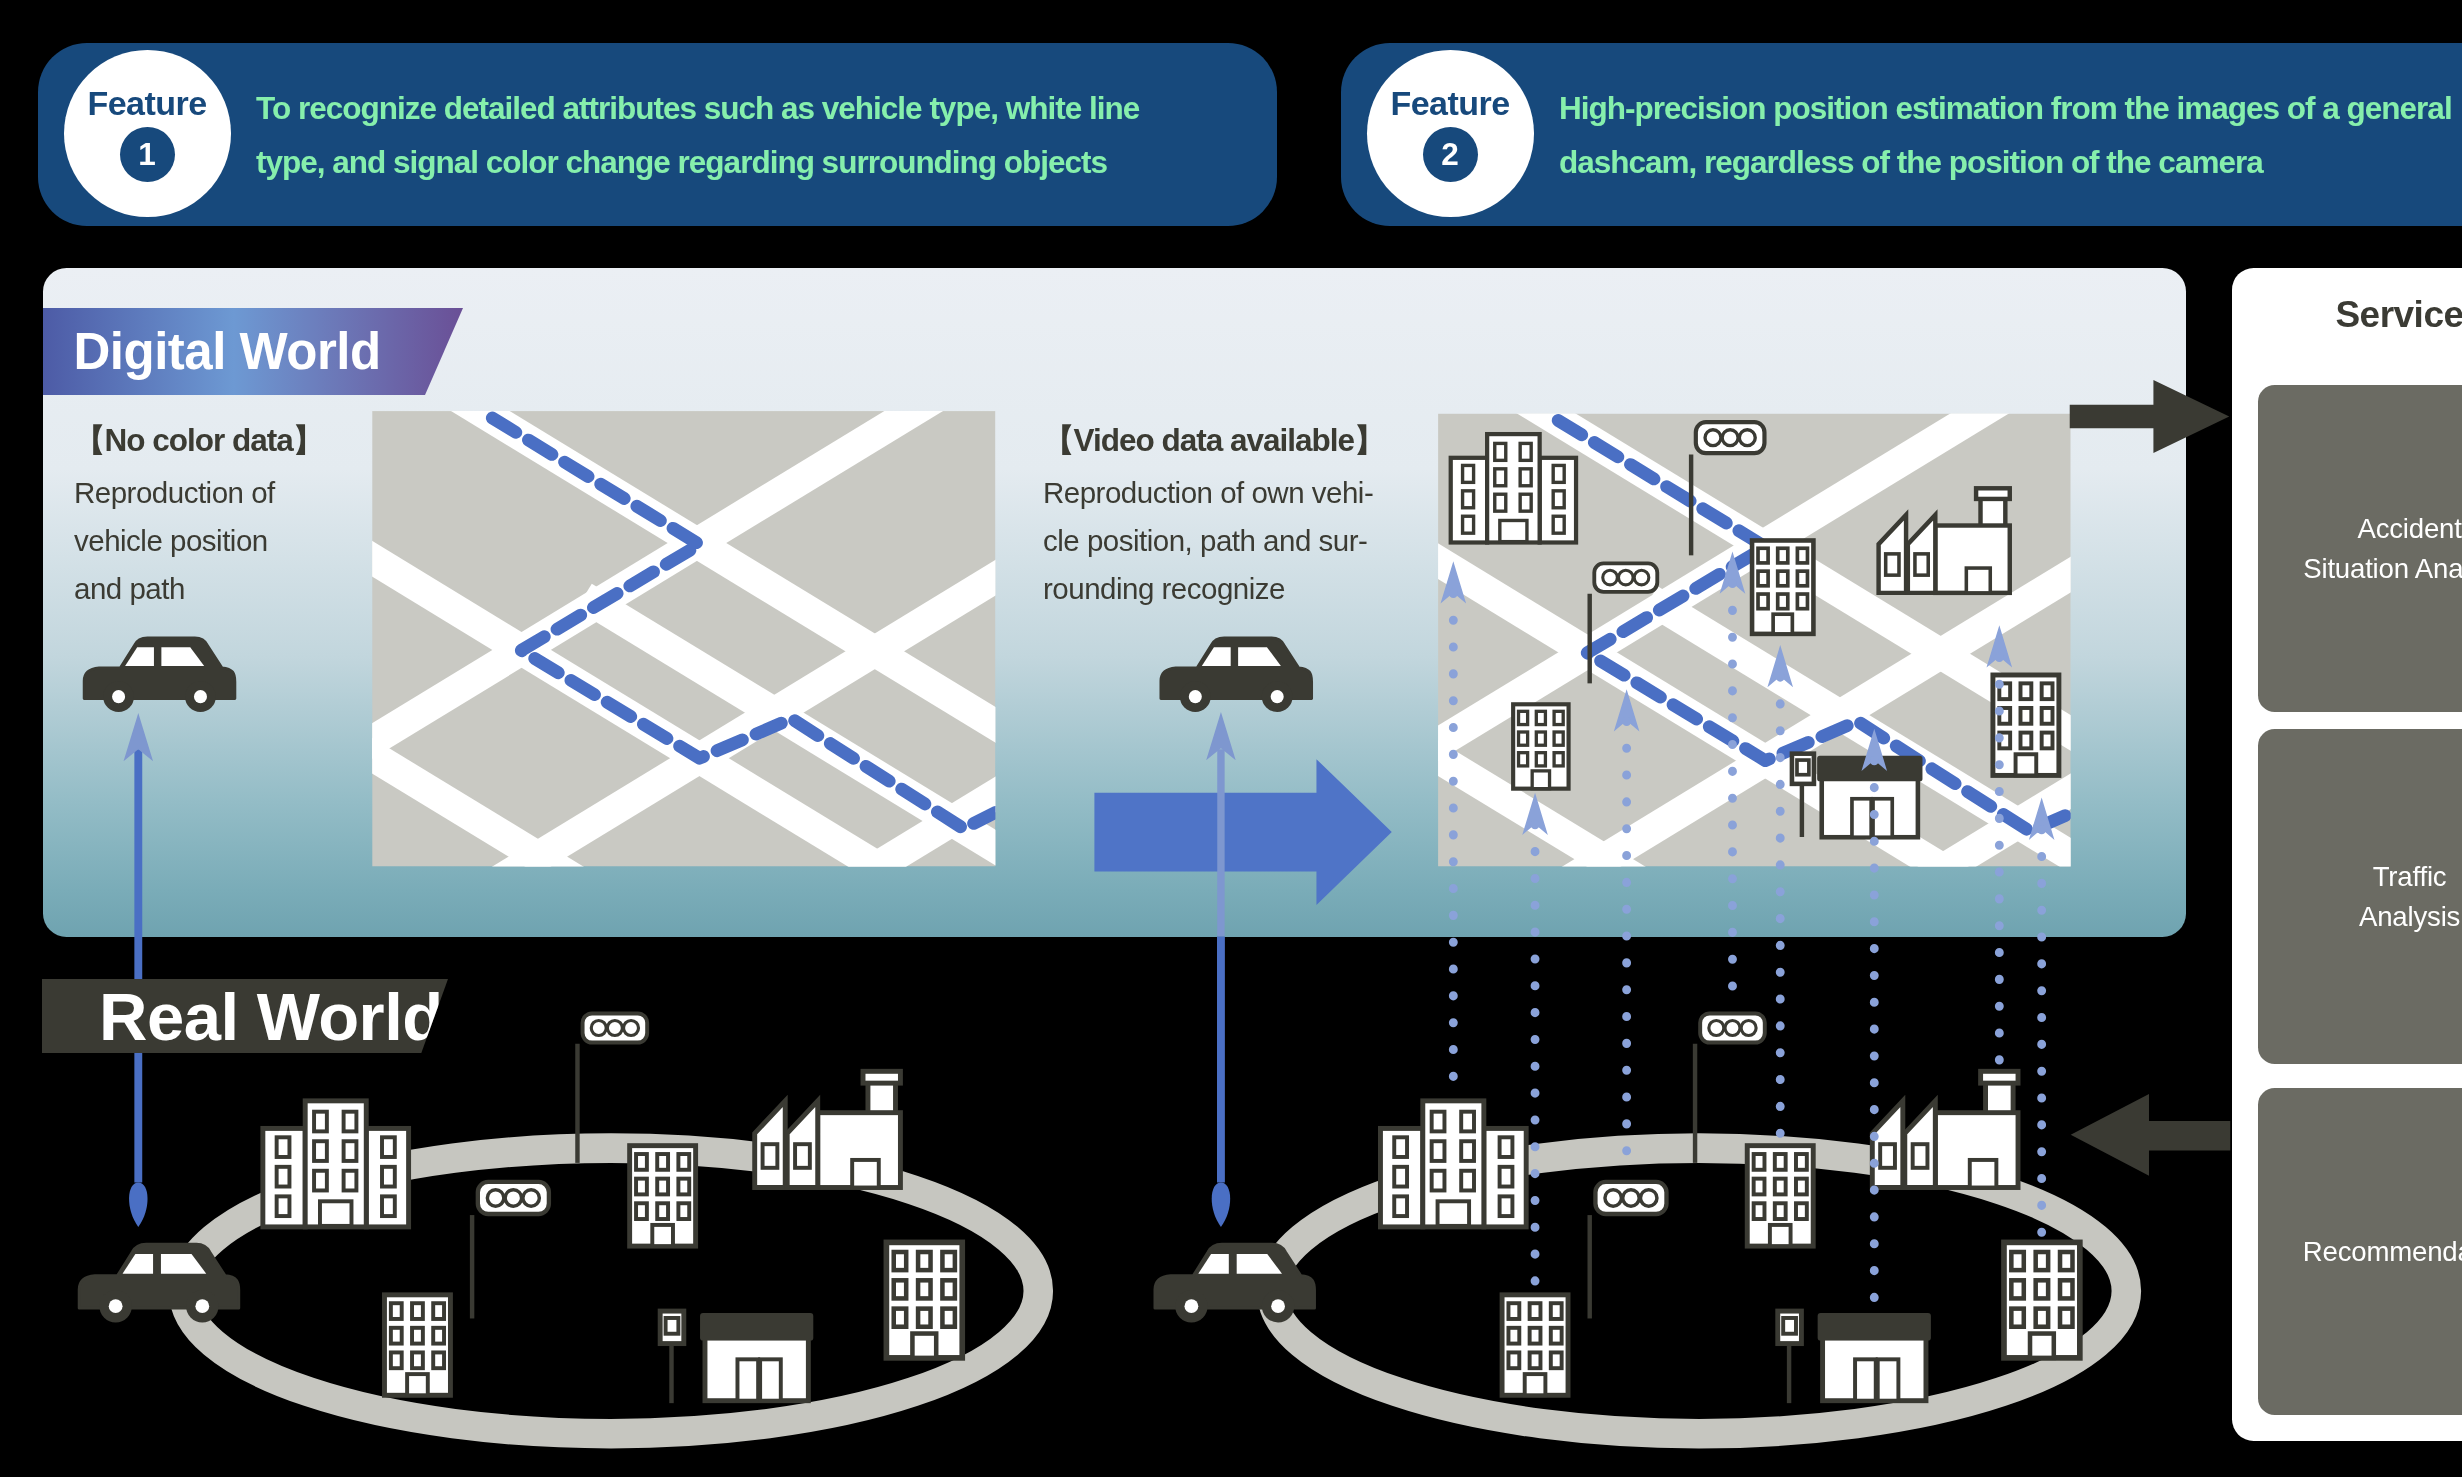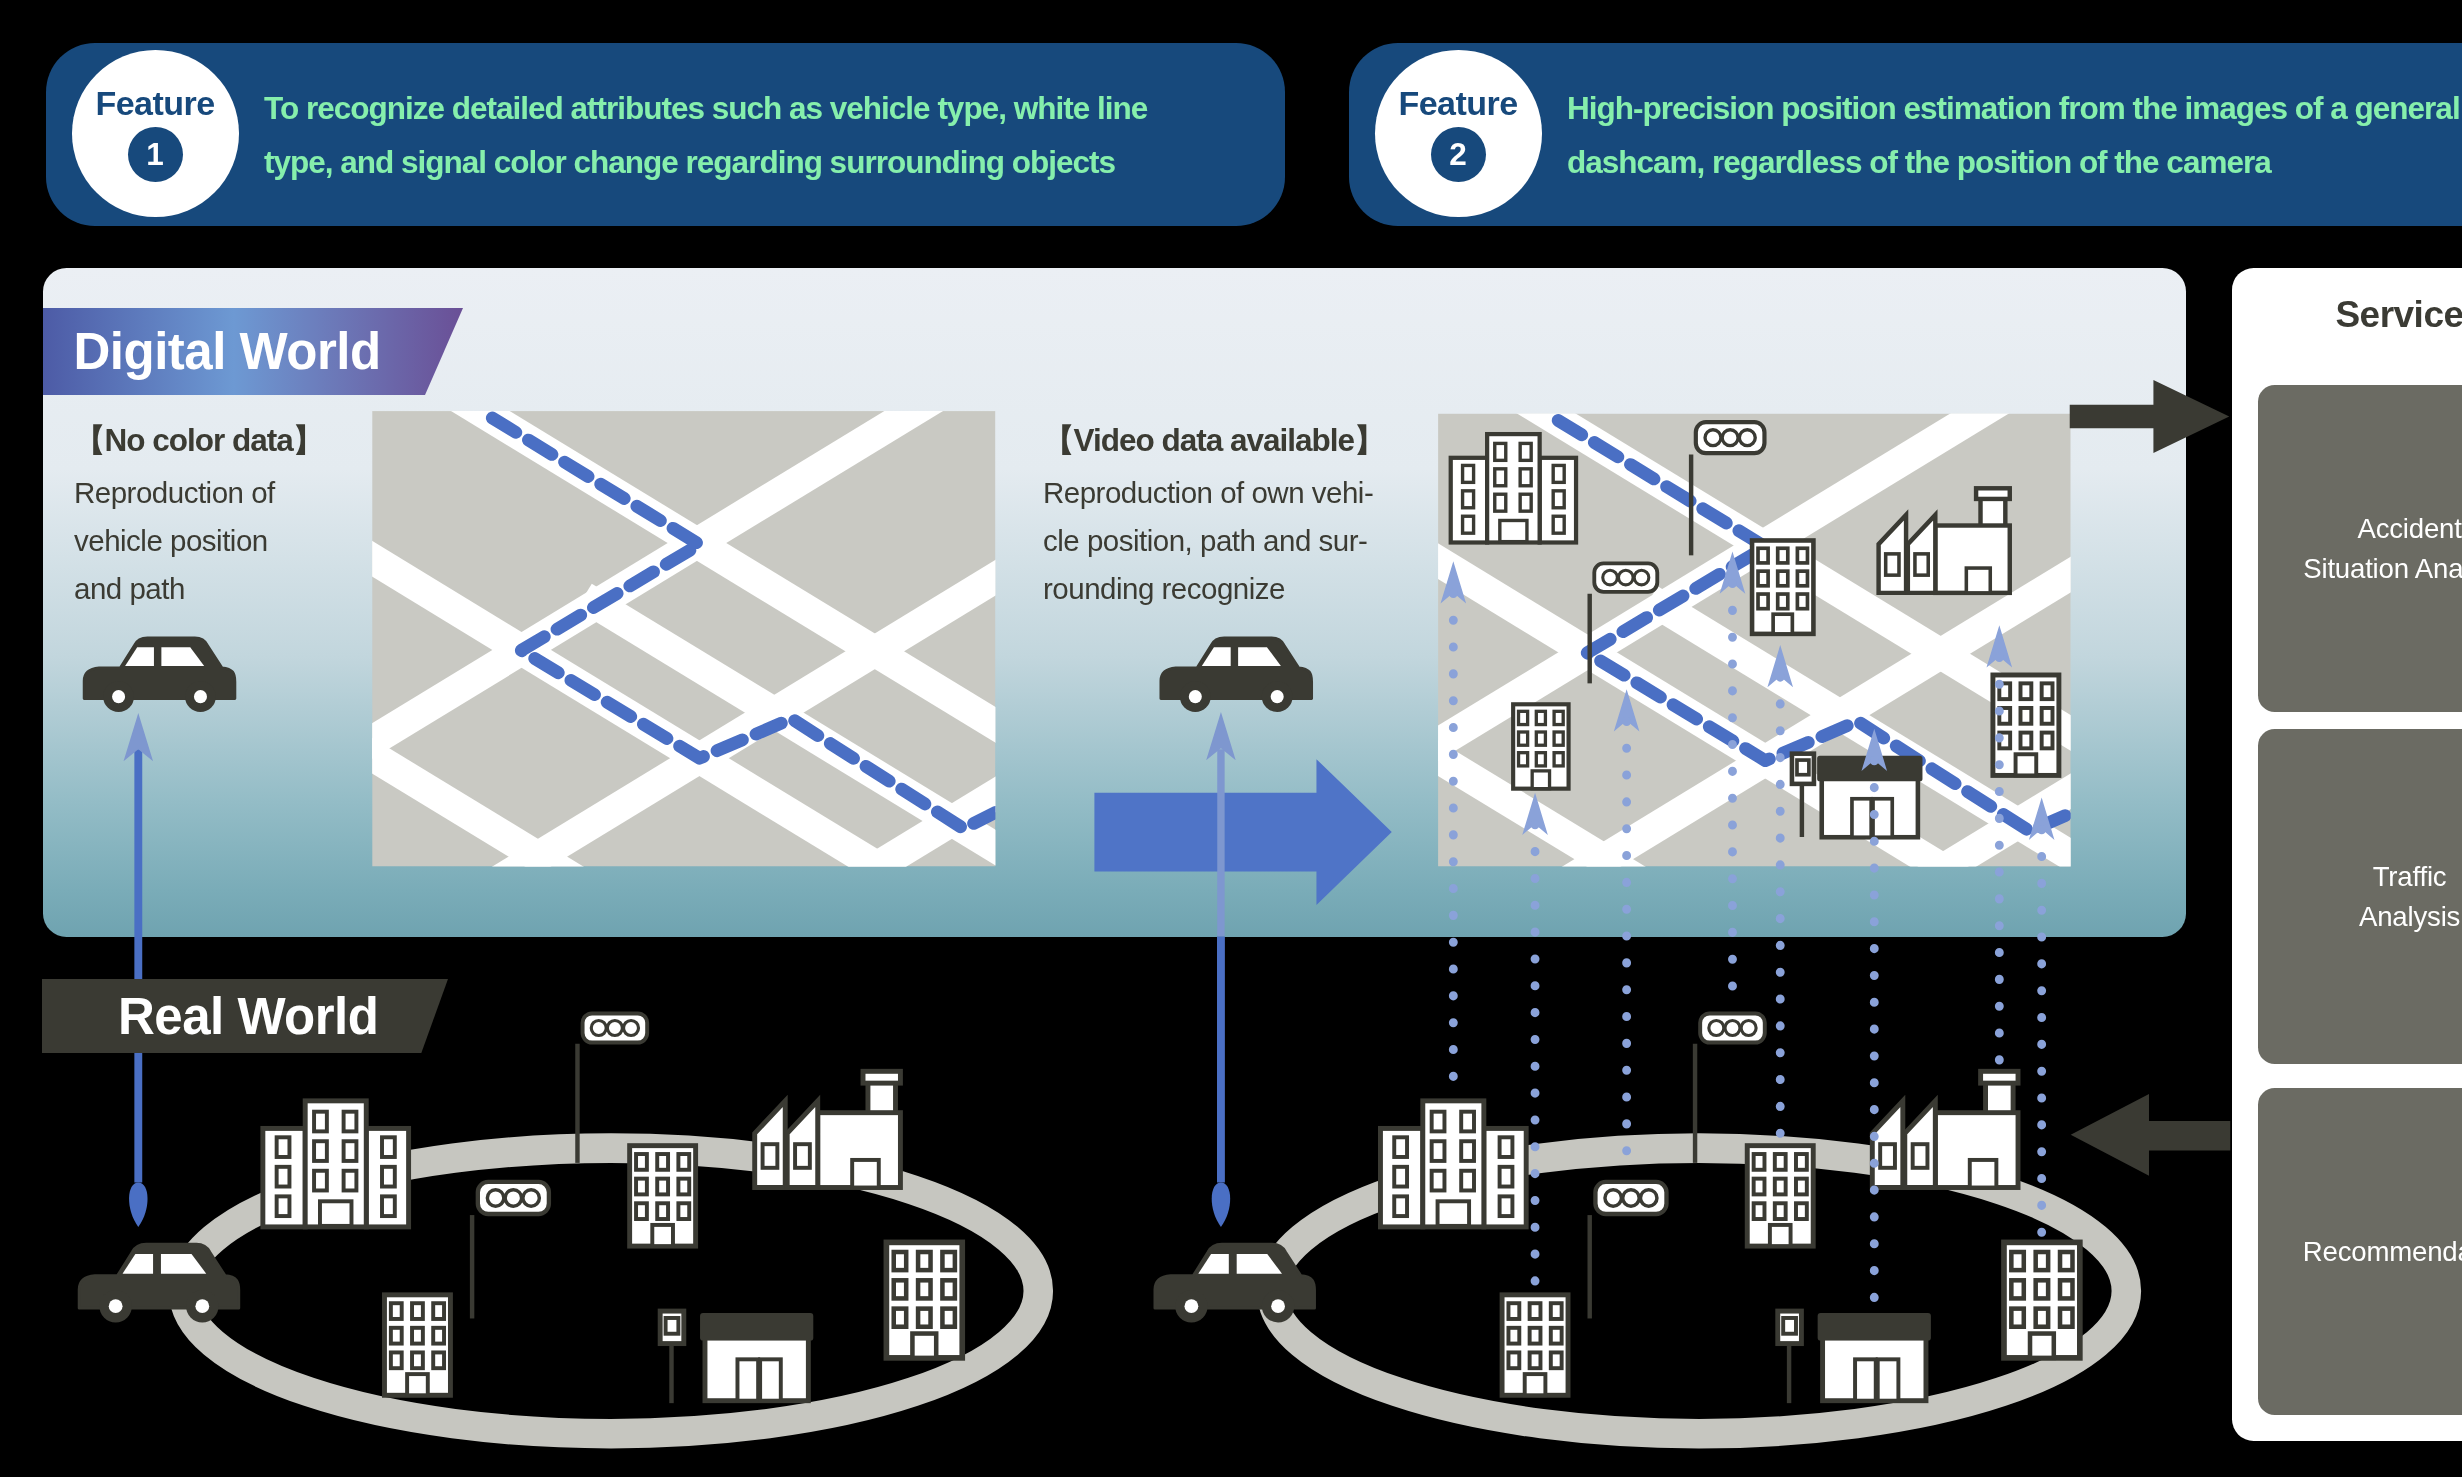--- a/index.html
+++ b/index.html
@@ -1,20 +1,20 @@
 <!DOCTYPE html>
 <html style="font-size:7.9px"><head>
 <meta charset="utf-8">
 <style>
   html,body{margin:0;padding:0;background:#000;}
   body{width:2627px;height:1477px;overflow:hidden;font-family:"Liberation Sans",sans-serif;}
   .stage{position:absolute;left:0;top:0;width:2627px;height:1477px;background:#000;}
 
   
-  .banner{position:absolute;top:43px;height:183px;background:#17497c;border-radius:49px;margin-left:8px;}
+  .banner{position:absolute;top:43px;height:183px;background:#17497c;border-radius:49px;}
   .banner1{left:38px;width:1239px;}
   .banner2{left:1341px;width:1246px;}
   .badge{position:absolute;left:25.6px;top:7.4px;width:167px;height:167px;border-radius:50%;
          background:#fff;display:flex;flex-direction:column;align-items:center;justify-content:center;}
   .badge-word{font-size:34px;font-weight:bold;color:#17497c;letter-spacing:-0.5px;line-height:1;}
   .badge-num{margin-top:6.9px;width:55px;height:55px;border-radius:50%;background:#17497c;color:#fff;
              font-size:31.5px;font-weight:bold;display:flex;align-items:center;justify-content:center;line-height:1;}
   .banner-text{position:absolute;left:218px;top:0;height:100%;width:1029px;display:flex;
                flex-direction:column;justify-content:center;color:#86efac;font-size:31.5px;font-weight:bold;
                letter-spacing:-1px;line-height:54px;}
@@ -30,21 +30,21 @@
 
   .txt-block{position:absolute;color:#3b3b33;}
   .novideo{left:74px;top:420px;width:335px;}
   .video{left:1027px;top:420px;width:424px;margin-left:16px;}
   .blk-title{font-size:31.5px;font-weight:bold;letter-spacing:-1px;margin-bottom:7.9px;line-height:1.3;}
   .blk-line{font-size:29.5px;letter-spacing:-0.5px;line-height:48px;}
 
   
   .realworld-label{position:absolute;left:42px;top:979px;width:409px;height:74px;
      clip-path:polygon(0 0,406px 0,375px 86px,0 86px);background:#3a3a33;display:flex;align-items:center;
-     color:#fff;font-size:51px;font-weight:bold;padding-left:76px;box-sizing:border-box;letter-spacing:-0.5px;}
+     color:#fff;font-size:67px;font-weight:bold;padding-left:57px;box-sizing:border-box;letter-spacing:-0.5px;}
 
   
   .services-panel{position:absolute;left:2232px;top:268px;width:355px;height:1173px;background:#fff;
      border-radius:21.7px;}
   .services-title{position:absolute;top:25.6px;left:0;width:100%;text-align:center;color:#3b3b34;
      font-size:37px;font-weight:bold;letter-spacing:-0.5px;}
   .svc-box{position:absolute;left:25.6px;width:304px;background:#6b6b63;border-radius:16.7px;display:flex;
      flex-direction:column;align-items:center;justify-content:center;color:#fff;font-size:27.6px;
      line-height:1.45;text-align:center;letter-spacing:-0.2px;}
   .svc1{top:117px;height:327px;}

